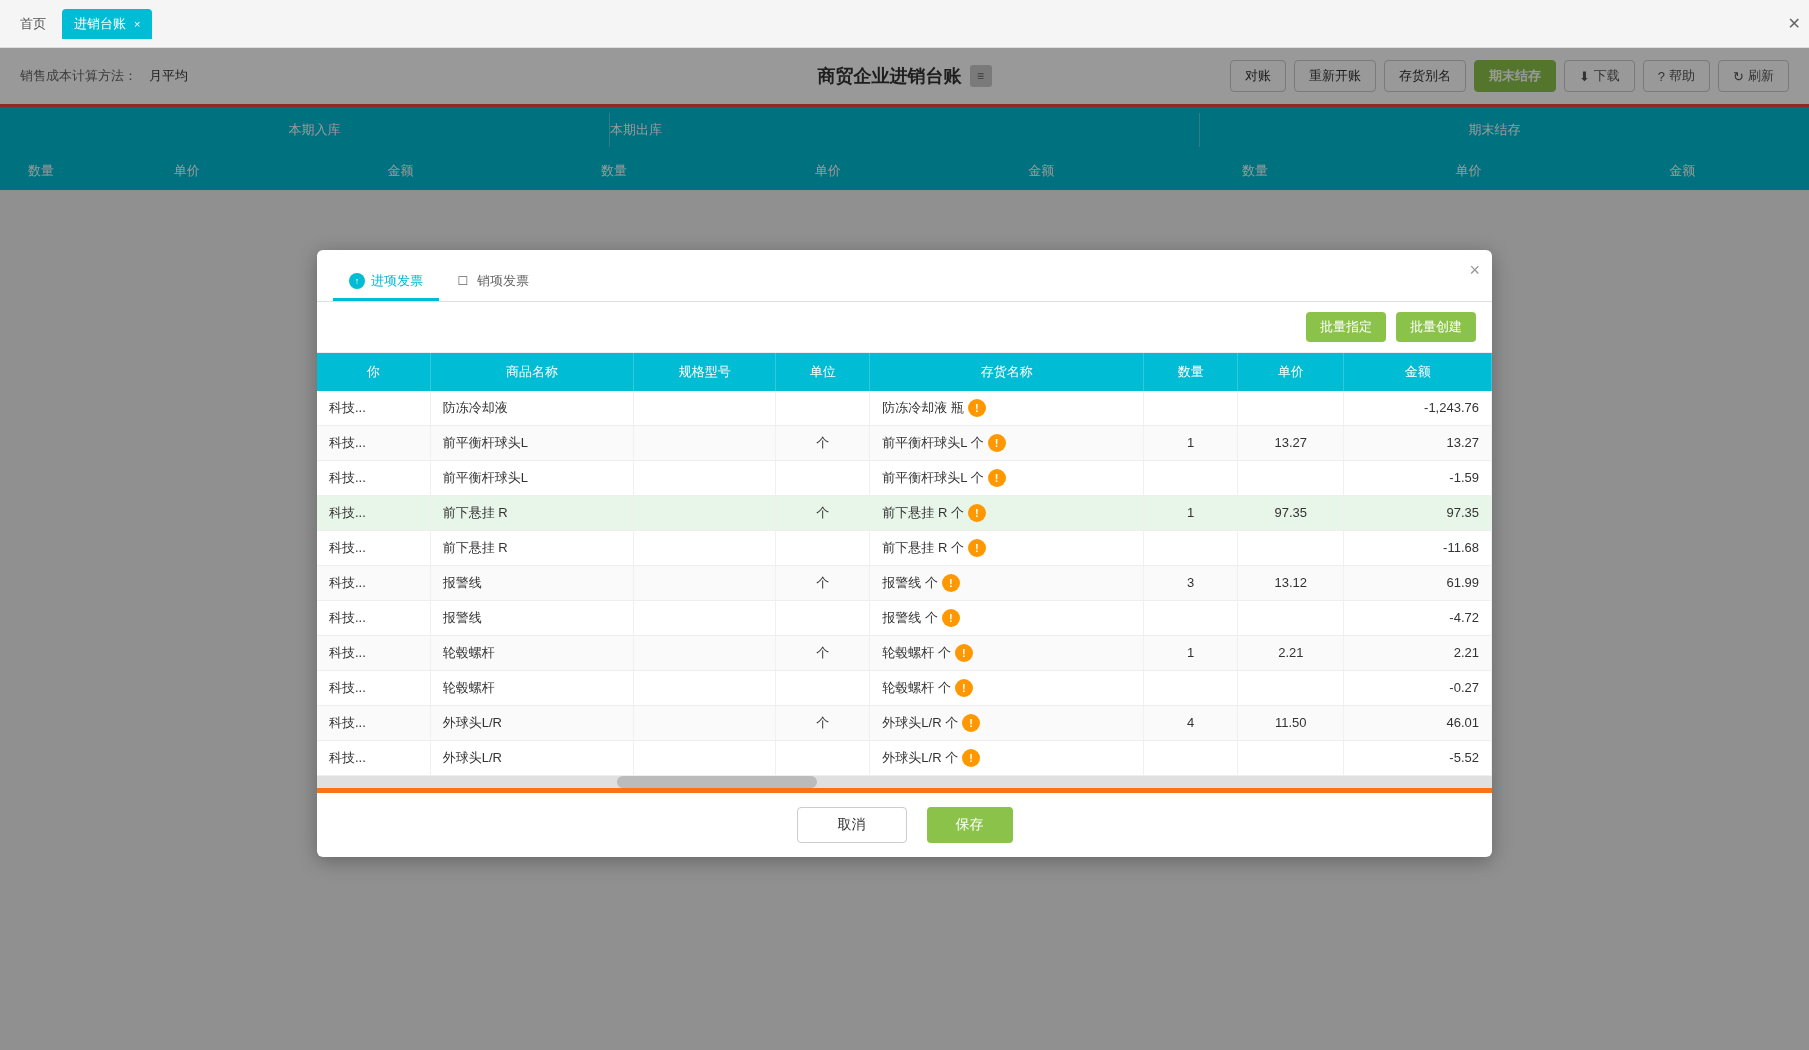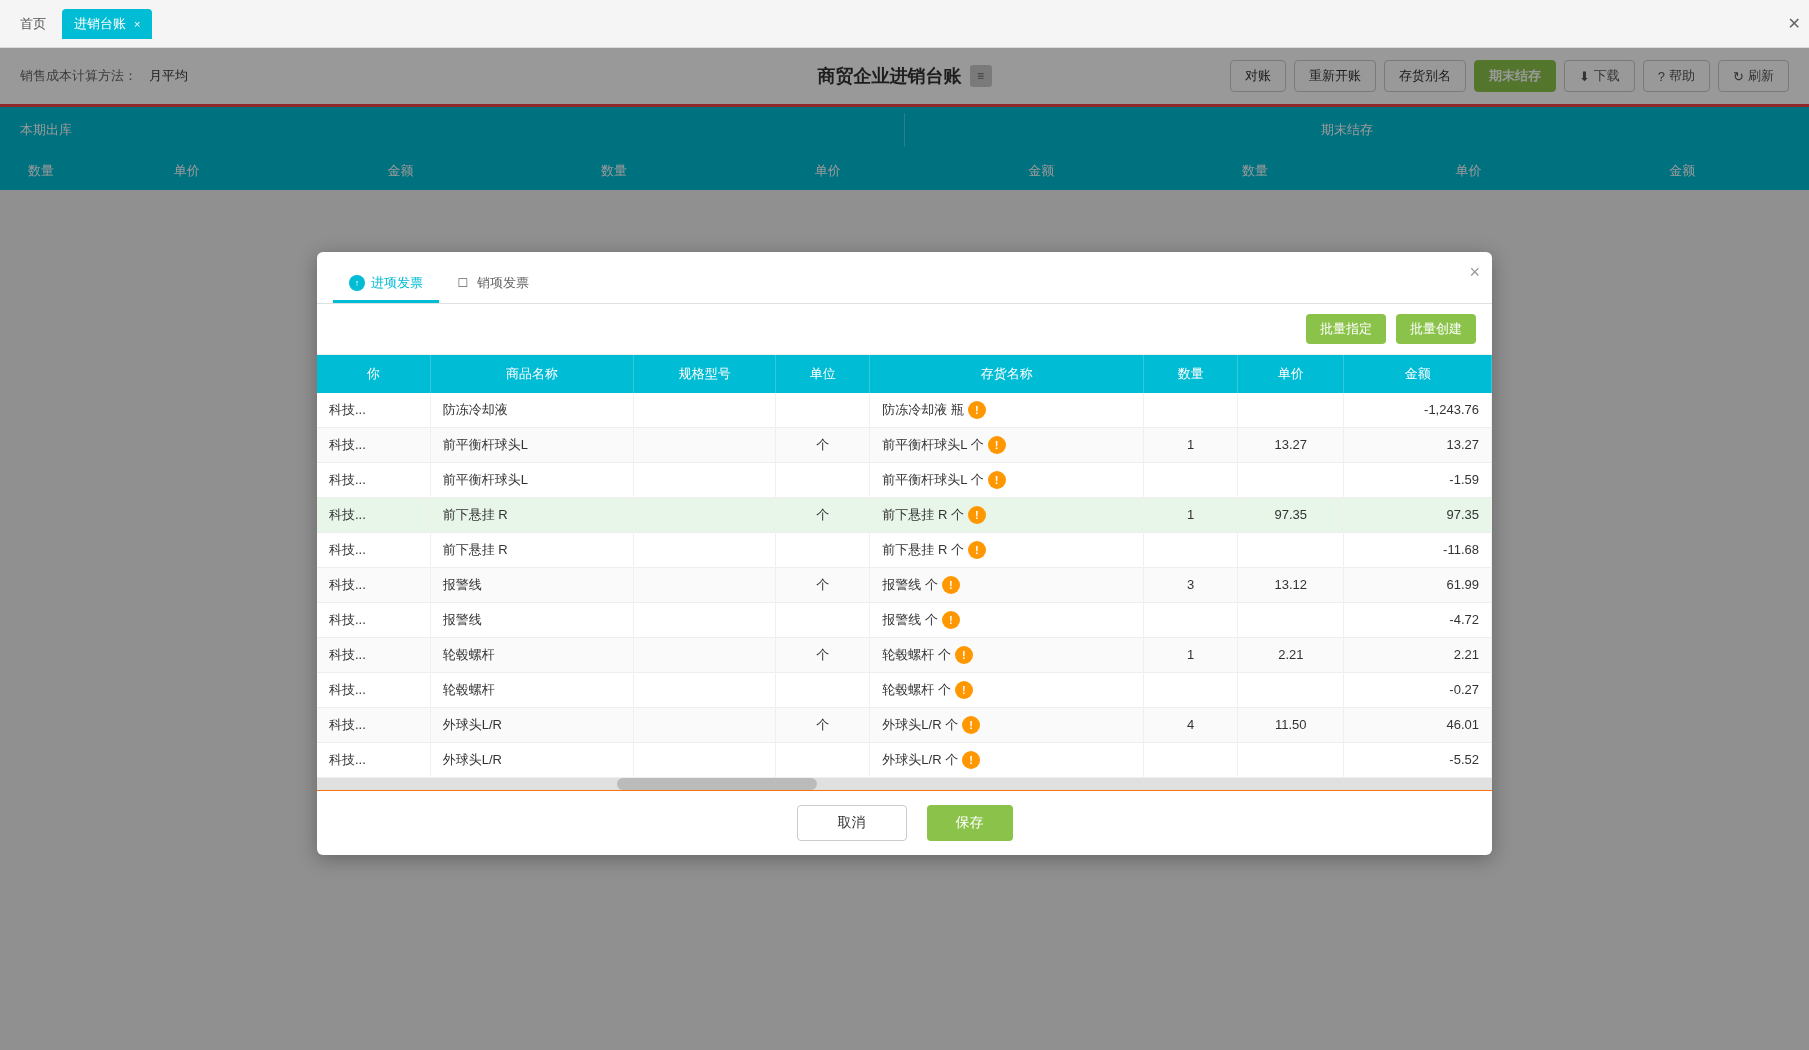--- a/index.html
+++ b/index.html
@@ -276,21 +276,21 @@
       margin-left: 4px;
     }
     .negative { color: #e53935; }
 
     
     .dialog-footer {
       padding: 14px 16px;
       display: flex;
       justify-content: center;
       gap: 20px;
-      border-top: 1px solid #f97316;
+      border-top: 5px solid #f97316;
     }
     .btn-cancel {
       padding: 8px 40px;
       background: white;
       border: 1px solid #ccc;
       border-radius: 4px;
       cursor: pointer;
       font-size: 14px;
       color: #333;
     }
@@ -355,20 +355,23 @@
         <span>帮助</span>
       </button>
       <button class="btn btn-icon">
         <span>↻</span>
         <span>刷新</span>
       </button>
     </div>
   </div>
 
   <div class="table-header-row" style="padding: 0 20px;">
+    <div style="flex:1; text-align:center; border-right:1px solid rgba(255,255,255,0.3); padding: 8px 0;">
+      <span>本期入库</span>
+    </div>
     <div style="flex:1; text-align:left; border-right:1px solid rgba(255,255,255,0.3); padding: 8px 0;">
       <span>本期出库</span>
     </div>
     <div style="flex:1; text-align:center; padding: 8px 0;">
       <span>期末结存</span>
     </div>
   </div>
   <div class="table-subheader-row" style="padding: 0 20px;">
     <div style="width:60px; padding:6px 8px; color:white;"><span>数量</span></div>
     <div style="flex:1; text-align:center; color:white; padding:6px;"><span>单价</span></div>

